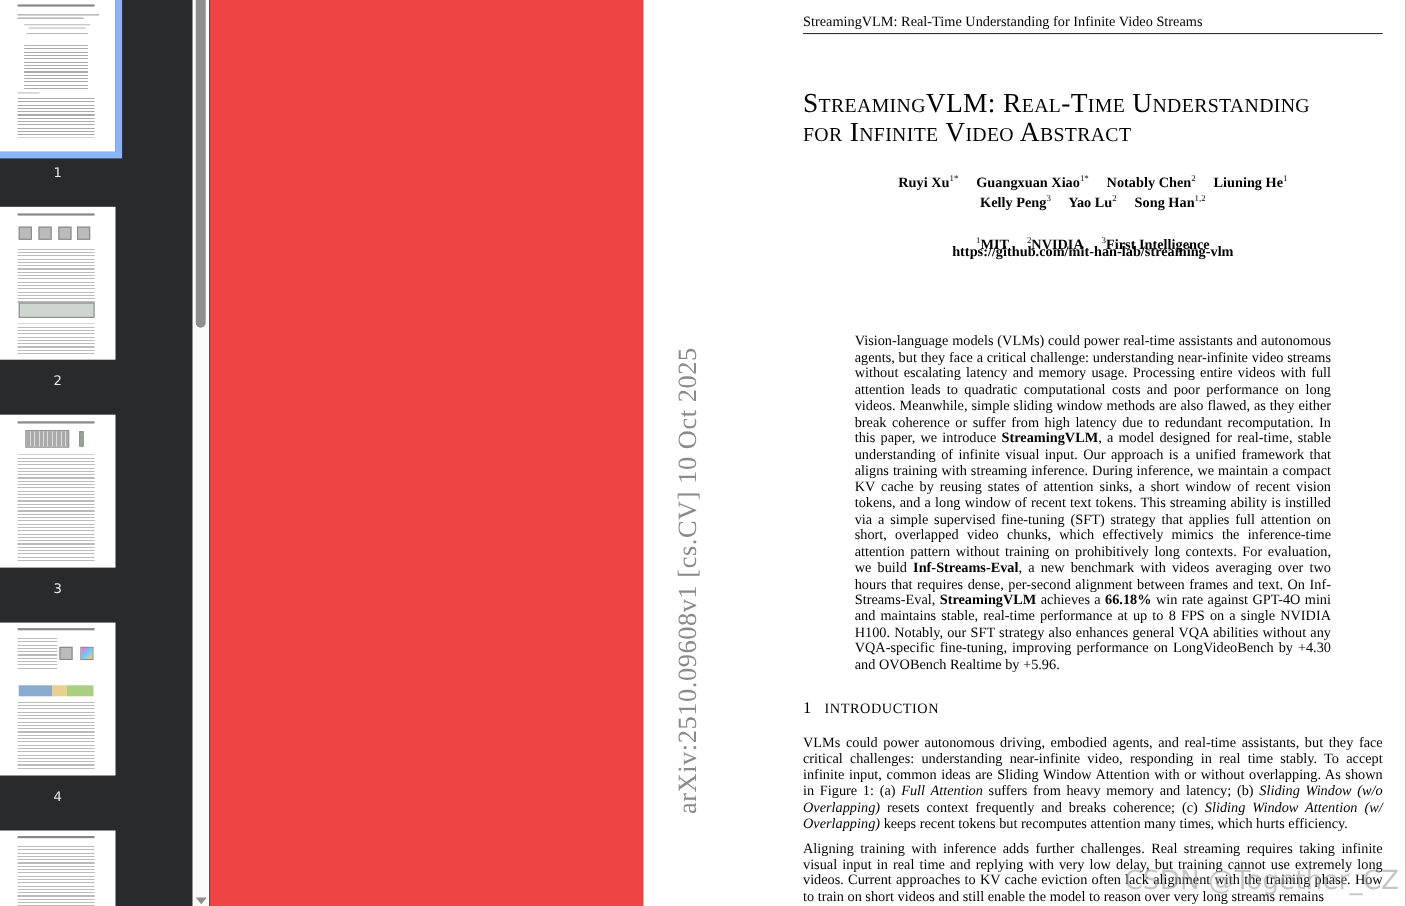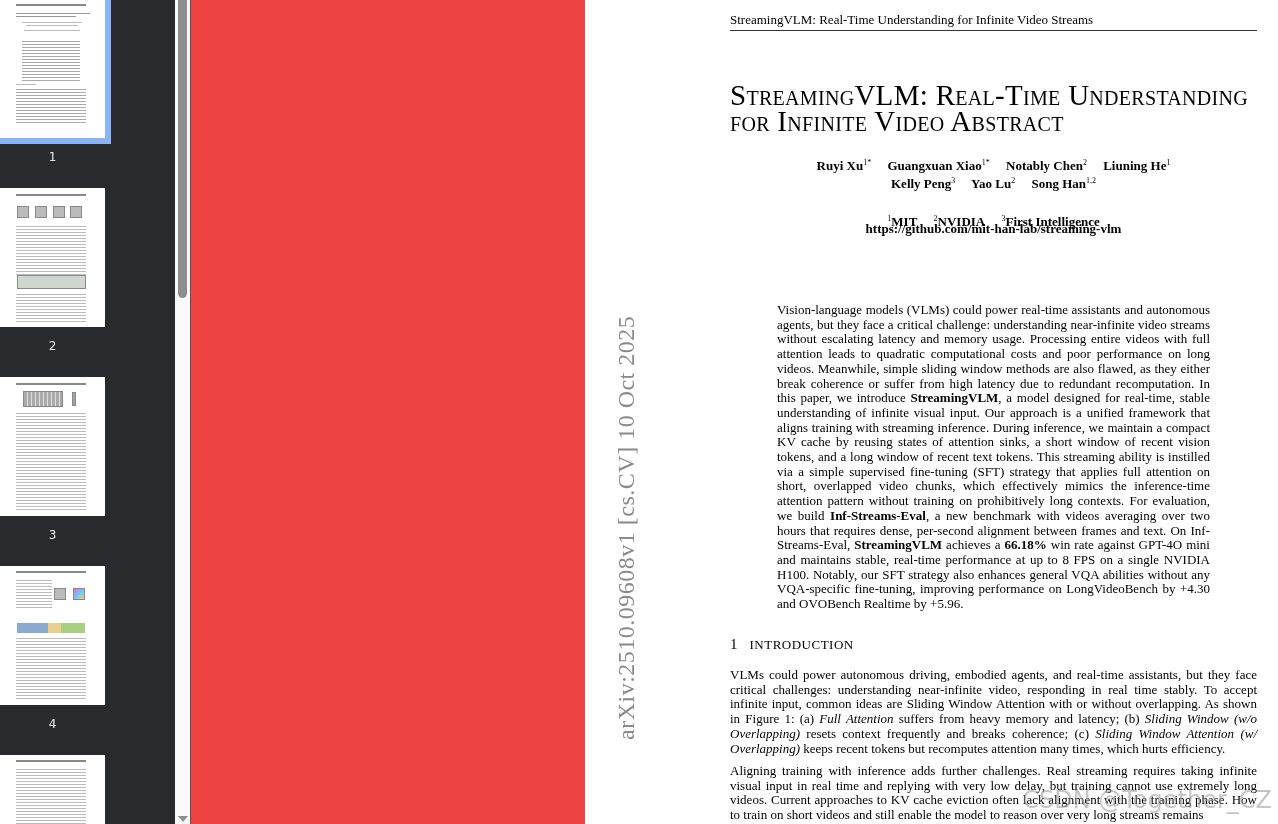--- a/index.html
+++ b/index.html
@@ -19,21 +19,21 @@
   #scroll-track { position: absolute; left: 175px; top: 0; width: 15px; height: 824px; background: #fafafa; }
   #scroll-thumb { position: absolute; left: 3px; top: 0; width: 9px; height: 298px; background: #8e8e8e; border-radius: 0 0 5px 5px; }
   #scroll-down { position: absolute; left: 3px; bottom: 2px; width: 0; height: 0; border-left: 5px solid transparent; border-right: 5px solid transparent; border-top: 6px solid #8e8e8e; }
   #divider { position: absolute; left: 190px; top: 0; width: 1px; height: 824px; background: #555; }
 
   
   #viewer { position: absolute; left: 191px; top: 0; width: 1087px; height: 824px; background: #ef4444; overflow: hidden; }
   #page { position: absolute; left: 394px; top: 0; width: 700px; height: 824px; background: #fff; color: #000; }
 
   .running-head { position: absolute; left: 145px; top: 12px; width: 527px; font-size: 13px; border-bottom: 1.5px solid #333; padding-bottom: 2px; }
-  .title { position: absolute; left: 145px; top: 82px; width: 540px; font-size: 29px; line-height: 26px; font-variant: small-caps; letter-spacing: 0.3px; }
+  .title { position: absolute; left: 145px; top: 82px; width: 540px; font-size: 25px; line-height: 26px; font-variant: small-caps; letter-spacing: 0.3px; }
   .authors { position: absolute; left: 145px; width: 527px; text-align: center; font-weight: bold; font-size: 13px; }
   .authors sup { font-size: 8px; font-weight: normal; }
   .url { position: absolute; left: 145px; top: 221px; width: 527px; text-align: center; font-family: Liberation Serif, serif; font-weight: bold; font-size: 13px; }
   .abstract-title { position: absolute; left: 145px; top: 272px; width: 527px; text-align: center; font-size: 15px; font-variant: small-caps; letter-spacing: 0.5px; }
   .abstract { position: absolute; left: 192px; top: 303px; width: 433px; font-size: 13px; line-height: 14.7px; text-align: justify; hyphens: auto; }
   .section { position: absolute; left: 145px; top: 636px; font-size: 13px; }
   .section .num { font-size: 15px; margin-right: 12px; }
   .section .name { letter-spacing: 0.5px; }
   .para { position: absolute; left: 145px; width: 527px; font-size: 13px; line-height: 14.7px; text-align: justify; }
   .arxiv { position: absolute; left: 28px; top: 740px; transform: rotate(-90deg); transform-origin: left top; white-space: nowrap; font-size: 24px; color: #8a8a8a; letter-spacing: 0.5px; }

